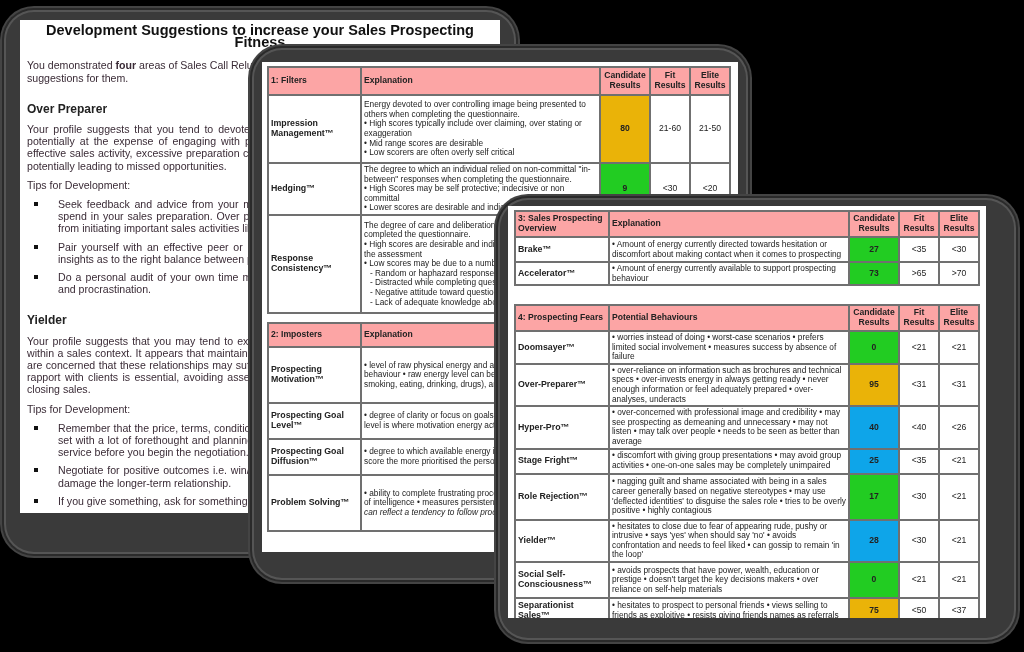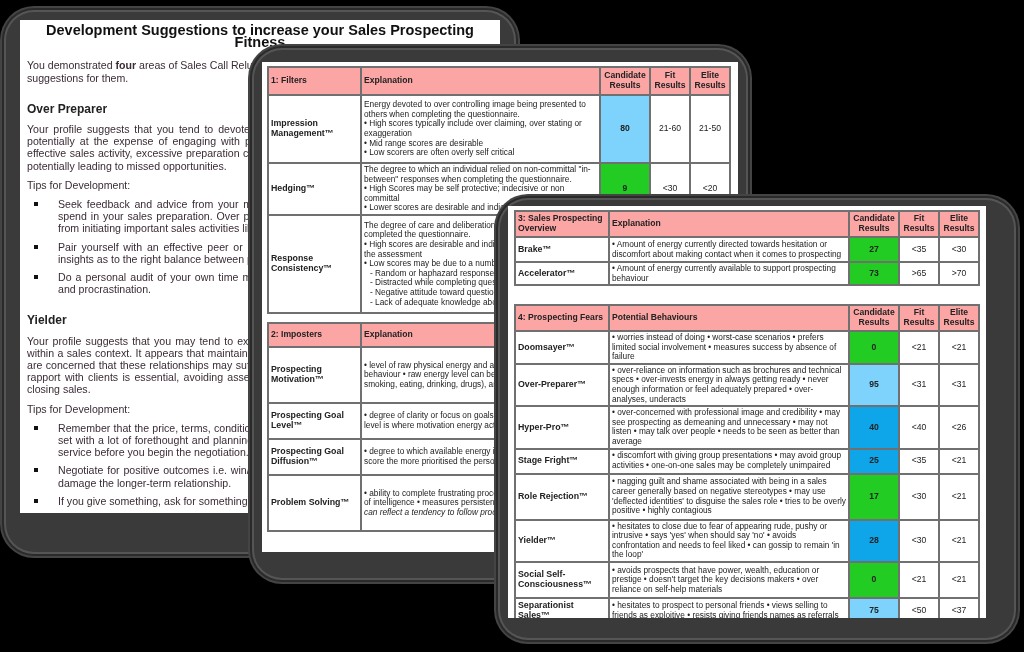--- a/index.html
+++ b/index.html
@@ -27,21 +27,21 @@
   #frame-right { left:500px; top:200px; width:514px; height:438px; }
   #page-right { left:508px; top:206px; width:478px; height:412px; }
 
   table { border-collapse:collapse; font-size:8.3px; line-height:9.6px; color:#222; }
   th, td { border:2px solid #707070; padding:1px 2px; vertical-align:middle; }
   th { background:#fca5a5; font-weight:bold; font-size:8.6px; text-align:left; }
   th.c { text-align:center; }
   td.name { font-weight:bold; font-size:8.8px; }
   td.c { text-align:center; font-size:8.6px; }
   td.score { text-align:center; font-weight:bold; font-size:8.6px; }
-  .red { background:#7dd3fc; } .green { background:#22cc22; } .yellow { background:#0ea5e9; }
+  .red { background:#eab308; } .green { background:#22cc22; } .yellow { background:#0ea5e9; }
   .sub { padding-left:6px; }
   .ital { font-style:italic; }
 </style>
 </head>
 <body>
 
 <div class="frame" id="frame-left"></div>
 <div class="page" id="page-left">
   <div class="title">Development Suggestions to increase your Sales Prospecting Fitness</div>
   <p><span>You demonstrated </span><b>four</b><span> areas of Sales Call Reluctance, see below for some development suggestions for them.</span></p>

